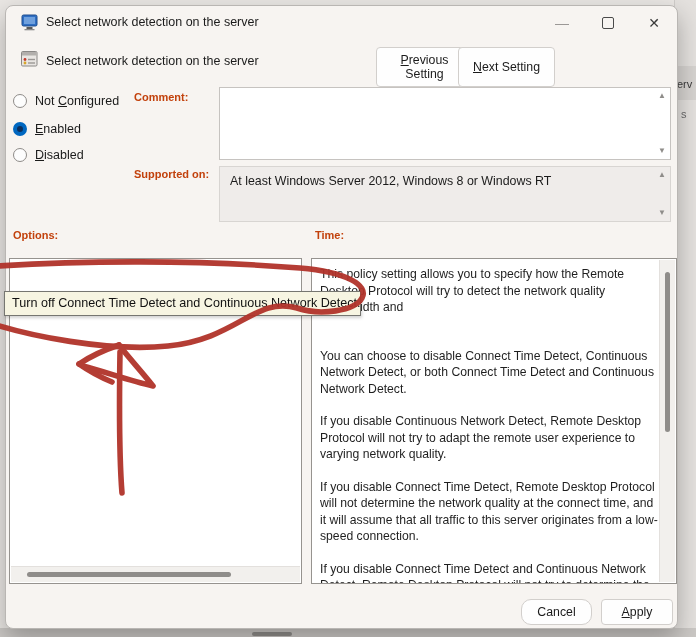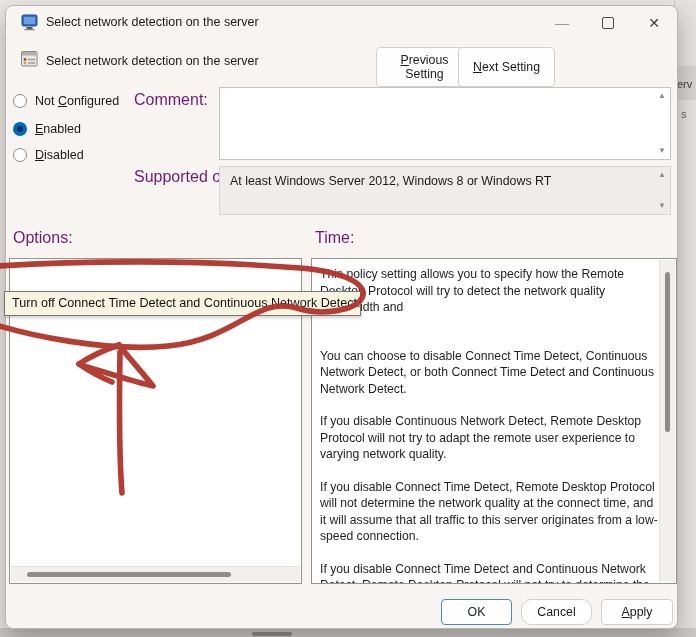--- a/index.html
+++ b/index.html
@@ -33,23 +33,23 @@
        font-family:"Liberation Sans",sans-serif;font-size:12.3px;color:#1b1b1b;cursor:default;}
   .btn-prev{left:370px;top:41px;width:97px;}
   .btn-next{left:452px;top:41px;width:97px;}
 
   
   .radio-row{position:absolute;left:7px;height:17px;display:flex;align-items:center;gap:8px;}
   .radio{width:14px;height:14px;border-radius:50%;border:1px solid #8e8b88;background:#fdfdfd;box-sizing:border-box;flex:0 0 auto;}
   .radio.checked{border:4px solid #0067c0;background:#0b2f5e;}
   .radio-label{font-size:12.5px;color:#1b1b1b;white-space:nowrap;}
 
-  .field-label{position:absolute;font-size:16px;color:#701a75;}
+  .field-label{position:absolute;font-size:11px;color:#c2410c;font-weight:bold;}
   .comment-box{position:absolute;left:213px;top:81px;width:452px;height:73px;background:#ffffff;border:1px solid #c6c3c0;box-sizing:border-box;}
-  .supported-box{position:absolute;left:213px;top:160px;width:452px;height:49px;background:#efecea;border:1px solid #d8d5d2;box-sizing:border-box;}
+  .supported-box{position:absolute;left:213px;top:160px;width:452px;height:56px;background:#efecea;border:1px solid #d8d5d2;box-sizing:border-box;}
   .supported-text{position:absolute;left:10px;top:7px;font-size:12.4px;color:#1b1b1b;}
   .mini-arrow{position:absolute;right:4px;font-size:8px;color:#8f8d8a;line-height:8px;}
   .mini-arrow.up{top:4px;} .mini-arrow.down{bottom:4px;}
 
   
   .options-box{position:absolute;left:3px;top:252px;width:293px;height:326px;background:#ffffff;border:1px solid #96938f;box-sizing:border-box;}
   .dropdown-label{position:absolute;left:6px;top:6px;font-size:12.4px;color:#1b1b1b;white-space:nowrap;overflow:hidden;max-width:280px;}
   .hscroll{position:absolute;left:1px;right:1px;bottom:1px;height:15px;background:#f2f0ed;border-top:1px solid #e3e0dd;}
   .hthumb{position:absolute;left:16px;top:5px;width:204px;height:5px;background:#8f8d8a;border-radius:3px;}
   .help-box{position:absolute;left:305px;top:252px;width:366px;height:326px;background:#ffffff;border:1px solid #96938f;box-sizing:border-box;overflow:hidden;}
@@ -161,21 +161,20 @@
         <p>You can choose to disable Connect Time Detect, Continuous Network Detect, or both Connect Time Detect and Continuous Network Detect.</p>
         <p>If you disable Continuous Network Detect, Remote Desktop Protocol will not try to adapt the remote user experience to varying network quality.</p>
         <p>If you disable Connect Time Detect, Remote Desktop Protocol will not determine the network quality at the connect time, and it will assume that all traffic to this server originates from a low-speed connection.</p>
         <p>If you disable Connect Time Detect and Continuous Network Detect, Remote Desktop Protocol will not try to determine the network quality at the connect time; instead it will assume that all</p>
       </div>
       <div class="vscroll">
         <div class="vthumb"></div>
       </div>
     </div>
 
-    <button class="btn btn-ok">OK</button>
     <button class="btn btn-cancel">Cancel</button>
     <button class="btn btn-apply"><u>A</u><span>pply</span></button>
   </div>
 
   <div class="tooltip">Turn off Connect Time Detect and Continuous Network Detect.</div>
 
   <svg class="annotation" viewBox="0 0 696 637">
     <g fill="none" stroke="#b1332a" stroke-width="5.6" stroke-linecap="round" stroke-linejoin="round" opacity="0.95">
       <path d="M -16 267 C 80 260, 200 260, 300 268 C 346 272, 369 285, 362 298 C 355 311, 320 316, 297 308 C 255 296, 238 339, 168 346 C 108 352, 28 336, -16 321"></path>
       <path d="M 122 493 C 119 455, 119 414, 120 352"></path>

